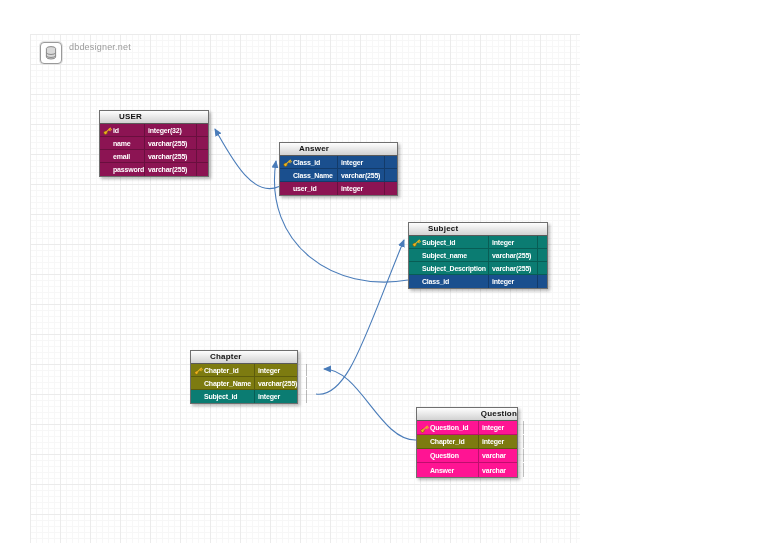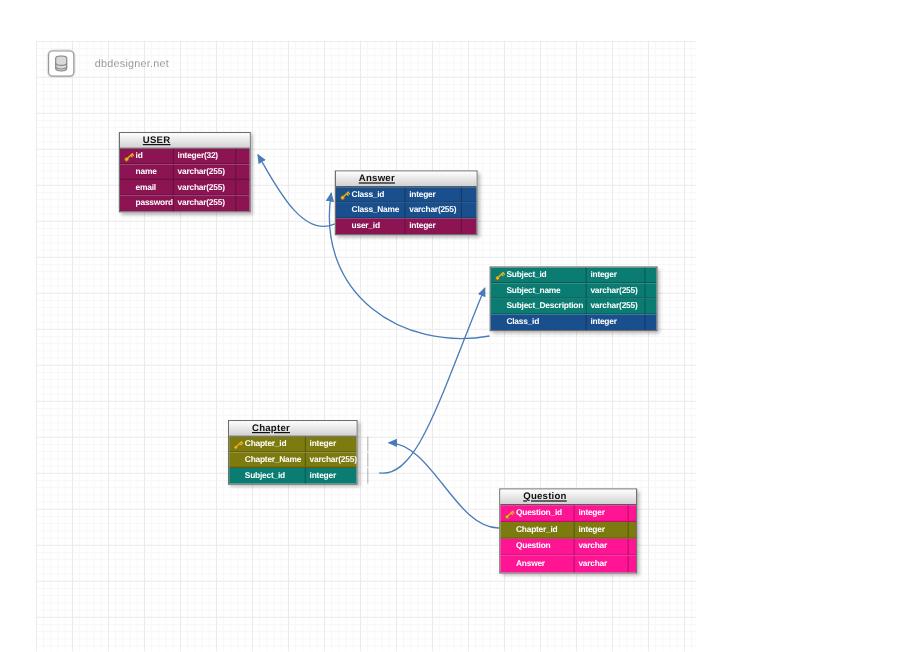--- a/index.html
+++ b/index.html
@@ -13,39 +13,39 @@
     position:absolute;left:30px;top:34px;width:550px;height:509px;
     background-color:#ffffff;
     background-image:
       linear-gradient(to right,#ebebeb 1px,transparent 1px),
       linear-gradient(to bottom,#ebebeb 1px,transparent 1px),
       linear-gradient(to right,#f7f7f7 1px,transparent 1px),
       linear-gradient(to bottom,#f7f7f7 1px,transparent 1px);
     background-size:30px 30px,30px 30px,6px 6px,6px 6px;
   }
   
-  .logo{position:absolute;left:40px;top:42px;display:flex;align-items:center;gap:17px;}
+  .logo{position:absolute;left:40px;top:42px;display:flex;align-items:flex-start;gap:7px;}
   .logo-box{
     width:22px;height:22px;box-sizing:border-box;border:1px solid #9a9a9a;border-radius:4px;
     background:#fff;display:flex;align-items:center;justify-content:center;
     box-shadow:0 0 0 1px #e3e3e3;
   }
   .logo-text{font-size:9px;color:#9b9b9b;letter-spacing:.2px;}
   
   .tbl{
     position:absolute;box-sizing:border-box;background:#fff;
     border:1px solid #6f6f6f;
     box-shadow:2px 2px 3px rgba(0,0,0,.28);
   }
   .tbl-h{
     height:13px;line-height:12px;box-sizing:border-box;
     background:linear-gradient(#fefefe,#d2d2d2);
     border-bottom:1px solid #5a5a5a;
     font-size:8px;font-weight:bold;color:#111;
-    padding-left:19px;letter-spacing:.2px;white-space:nowrap;overflow:hidden;text-decoration:underline;
+    padding-left:19px;letter-spacing:.2px;white-space:nowrap;overflow:hidden;
   }
   .tbl-r{
     display:flex;align-items:stretch;box-sizing:border-box;
     border-bottom:1px solid rgba(0,0,0,.25);
     color:#fff;font-size:7px;font-weight:bold;letter-spacing:-.2px;white-space:nowrap;
   }
   .tbl-r:last-child{border-bottom:none;}
   .c1{display:flex;align-items:center;box-sizing:border-box;flex:none;overflow:hidden;}
   .c-icon{width:13px;flex:none;display:flex;align-items:center;justify-content:center;}
   .c2{box-sizing:border-box;flex:none;display:flex;align-items:center;padding-left:3px;
@@ -156,20 +156,21 @@
           <span class="c-icon"></span>
           <span>user_id</span>
         </div>
         <div class="c2" style="width: 47px;">
           <span>integer</span>
         </div>
         <div class="c3"></div>
       </div>
     </div>
     <div class="tbl" style="left: 408px; top: 222px; width: 140px;">
+      <div class="tbl-h">Subject</div>
       <div class="tbl-r" style="height: 13px; background: rgb(11, 124, 114);">
         <div class="c1" style="width: 79px;">
           <span class="c-icon">
             <svg width="10" height="10" viewBox="0 0 12 12">
               <g transform="rotate(-38 6 6)">
                 <circle cx="2.6" cy="7.5" r="2" fill="#eeb41e" stroke="#7a5c06" stroke-width="0.7"></circle>
                 <path d="M4.4,7.2 L10.6,6.6 M8.2,6.8 L8.4,9 M10.2,6.7 L10.4,8.8" stroke="#eeb41e" stroke-width="1.3" fill="none" stroke-linecap="round"></path>
               </g>
             </svg>
           </span>
@@ -244,21 +245,21 @@
         <div class="c1" style="width: 63px;">
           <span class="c-icon"></span>
           <span>Subject_id</span>
         </div>
         <div class="c2" style="width: 52px;">
           <span>integer</span>
         </div>
         <div class="c3"></div>
       </div>
     </div>
-    <div class="tbl" style="left: 416px; top: 407px; width: 115px;">
+    <div class="tbl" style="left: 416px; top: 407px; width: 102px; text-align: right;">
       <div class="tbl-h">Question</div>
       <div class="tbl-r" style="height: 14px; background: rgb(255, 20, 147);">
         <div class="c1" style="width: 61px;">
           <span class="c-icon">
             <svg width="10" height="10" viewBox="0 0 12 12">
               <g transform="rotate(-38 6 6)">
                 <circle cx="2.6" cy="7.5" r="2" fill="#eeb41e" stroke="#7a5c06" stroke-width="0.7"></circle>
                 <path d="M4.4,7.2 L10.6,6.6 M8.2,6.8 L8.4,9 M10.2,6.7 L10.4,8.8" stroke="#eeb41e" stroke-width="1.3" fill="none" stroke-linecap="round"></path>
               </g>
             </svg>

